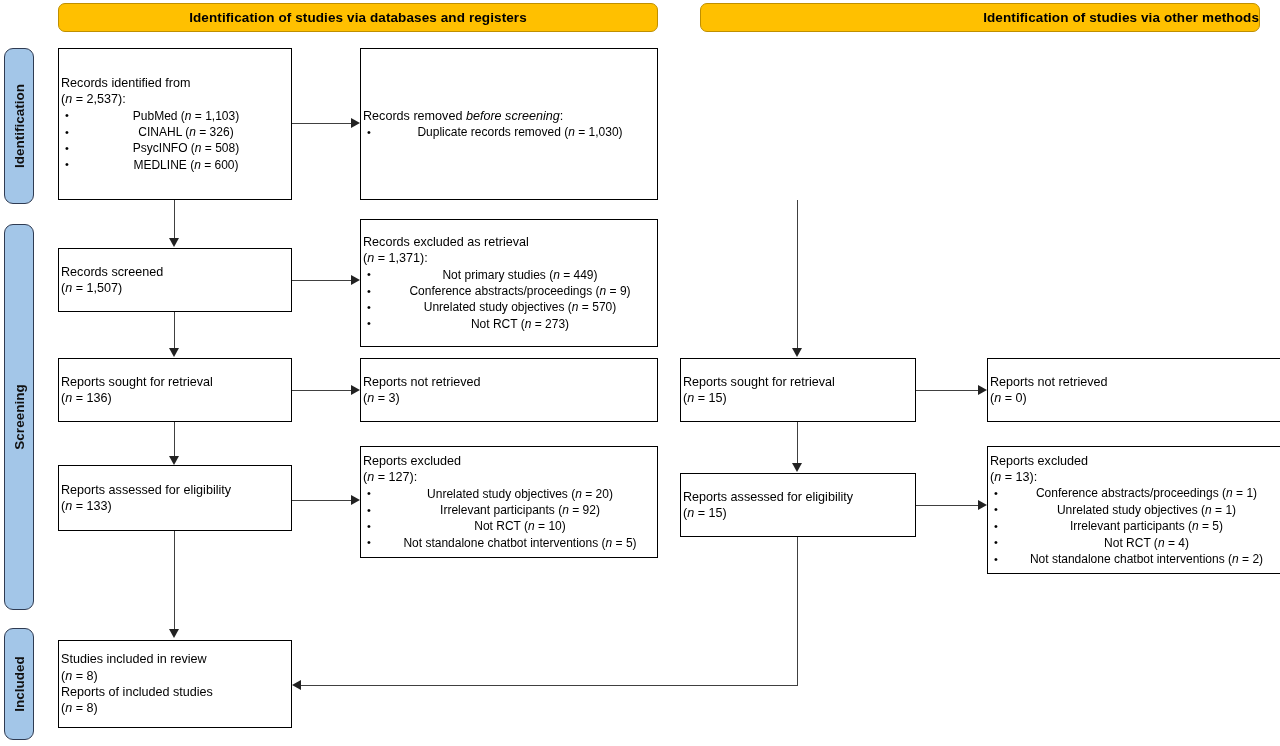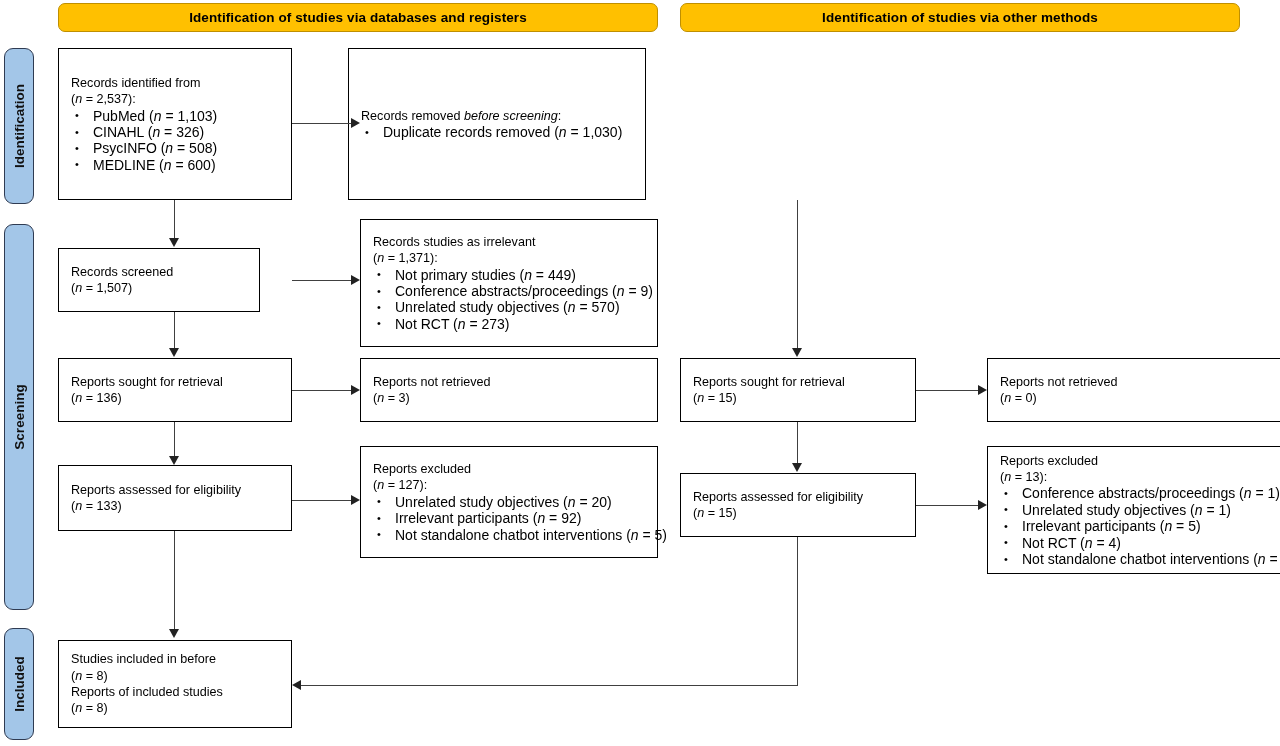--- a/index.html
+++ b/index.html
@@ -59,38 +59,39 @@
 
   
   .box {
     position: absolute;
     background: #ffffff;
     border: 1.6px solid #000000;
     box-sizing: border-box;
     display: flex;
     flex-direction: column;
     justify-content: center;
-    padding: 0 12px;
+    padding: 0 2px;
   }
   .box .line {
     font-size: 12.6px;
     line-height: 16.4px;
     white-space: nowrap;
   }
   .box ul {
     margin: 0;
     padding: 0;
     list-style: none;
   }
   .box ul li {
-    font-size: 14px;
+    font-size: 12px;
     line-height: 16.4px;
     white-space: nowrap;
     padding-left: 22px;
     position: relative;
+    text-align: center;
   }
   .box ul li::before {
     content: "\2022";
     position: absolute;
     left: 4px;
     top: -0.5px;
     font-size: 11px;
   }
   em.it { font-style: italic; }
 
@@ -125,21 +126,21 @@
   }
 </style>
 </head>
 <body>
 
 <div id="diagram">
 
   <div class="banner" style="left:58px; top:3px; width:600px; height:29px;">
     <span>Identification of studies via databases and registers</span>
   </div>
-  <div class="banner" style="left:680px; top:3px; width:560px; height:29px;">
+  <div class="banner" style="left:700px; top:3px; width:560px; height:29px;justify-content:flex-end;">
     <span>Identification of studies via other methods</span>
   </div>
 
   <div class="rail" style="left:4px; top:48px; width:30px; height:156px;">
     <span class="rail-label">Identification</span>
   </div>
   <div class="rail" style="left:4px; top:224px; width:30px; height:386px;">
     <span class="rail-label">Screening</span>
   </div>
   <div class="rail" style="left:4px; top:628px; width:30px; height:112px;">
@@ -150,36 +151,36 @@
     <div class="line">Records identified from</div>
     <div class="line">(<em class="it">n</em> = 2,537):</div>
     <ul>
       <li>PubMed (<em class="it">n</em> = 1,103)</li>
       <li>CINAHL (<em class="it">n</em> = 326)</li>
       <li>PsycINFO (<em class="it">n</em> = 508)</li>
       <li>MEDLINE (<em class="it">n</em> = 600)</li>
     </ul>
   </div>
 
-  <div class="box" style="left:348px; top:48px; width:298px; height:152px;">
+  <div class="box" style="left:360px; top:48px; width:298px; height:152px;">
     <div class="line">
       <span>Records removed </span><em class="it">before screening</em><span>:</span>
     </div>
     <ul>
       <li>Duplicate records removed  (<em class="it">n</em> = 1,030)</li>
     </ul>
   </div>
 
-  <div class="box" style="left:58px; top:248px; width:202px; height:64px;">
+  <div class="box" style="left:58px; top:248px; width:234px; height:64px;">
     <div class="line">Records screened</div>
     <div class="line">(<em class="it">n</em> = 1,507)</div>
   </div>
 
   <div class="box" style="left:360px; top:219px; width:298px; height:128px;">
-    <div class="line">Records studies as irrelevant</div>
+    <div class="line">Records excluded as retrieval</div>
     <div class="line">(<em class="it">n</em> = 1,371):</div>
     <ul>
       <li>Not primary studies (<em class="it">n</em> = 449)</li>
       <li>Conference abstracts/proceedings (<em class="it">n</em> = 9)</li>
       <li>Unrelated study objectives (<em class="it">n</em> = 570)</li>
       <li>Not RCT (<em class="it">n</em> = 273)</li>
     </ul>
   </div>
 
   <div class="box" style="left:58px; top:358px; width:234px; height:64px;">
@@ -196,26 +197,27 @@
     <div class="line">Reports assessed for eligibility</div>
     <div class="line">(<em class="it">n</em> = 133)</div>
   </div>
 
   <div class="box" style="left:360px; top:446px; width:298px; height:112px;">
     <div class="line">Reports excluded</div>
     <div class="line">(<em class="it">n</em> = 127):</div>
     <ul>
       <li>Unrelated study objectives (<em class="it">n</em> = 20)</li>
       <li>Irrelevant participants (<em class="it">n</em> = 92)</li>
+      <li>Not RCT (<em class="it">n</em> = 10)</li>
       <li>Not standalone chatbot interventions (<em class="it">n</em> = 5)</li>
     </ul>
   </div>
 
   <div class="box" style="left:58px; top:640px; width:234px; height:88px;">
-    <div class="line">Studies included in before</div>
+    <div class="line">Studies included in review</div>
     <div class="line">(<em class="it">n</em> = 8)</div>
     <div class="line">Reports of included studies</div>
     <div class="line">(<em class="it">n</em> = 8)</div>
   </div>
 
 
   <div class="box" style="left:680px; top:358px; width:236px; height:64px;">
     <div class="line">Reports sought for retrieval</div>
     <div class="line">(<em class="it">n</em> = 15)</div>
   </div>

